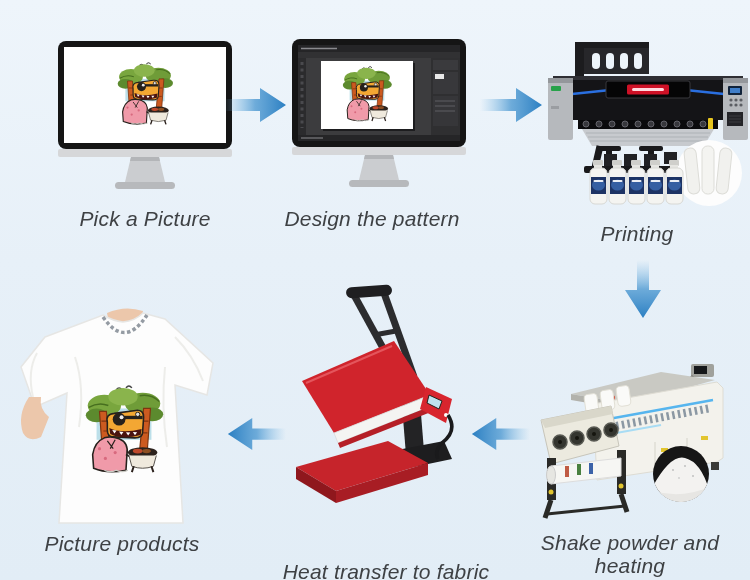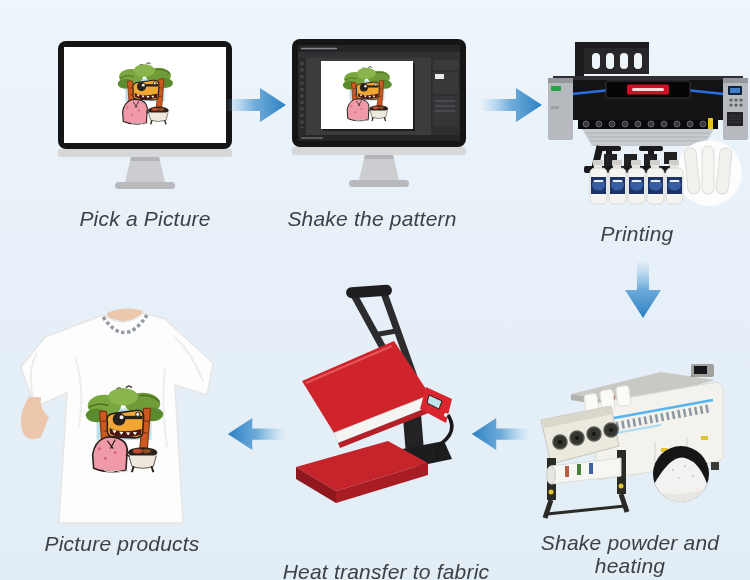--- a/index.html
+++ b/index.html
@@ -115,21 +115,21 @@
       <rect x="30" y="23" width="92" height="68" fill="#ffffff"></rect>
       <use href="#cartoon-art" x="45" y="24" width="62" height="66"></use>
       <rect x="7" y="97" width="162" height="6" fill="#252527"></rect>
       <path d="M10 100 h22" stroke="#6a6a6e" stroke-width="1.5"></path>
       <rect x="1" y="109" width="174" height="8" rx="2" fill="#d6d7d9"></rect>
       <path d="M74 117 L102 117 L108 142 L68 142 Z" fill="#cbcdd0"></path>
       <path d="M74 117 L102 117 L103 121 L73 121 Z" fill="#b3b5b8"></path>
       <rect x="58" y="142" width="60" height="7" rx="3.5" fill="#b7b9bc"></rect>
     </svg>
   </div>
-  <div class="label" style="left:272px;top:207px;width:200px">Shake the pattern</div>
+  <div class="label" style="left:272px;top:207px;width:200px">Design the pattern</div>
 
   <div class="abs" style="left:480px;top:85px;width:64px;height:40px">
     <svg viewBox="0 0 64 40" width="64" height="40">
       <path d="M0 14 L36 14 L36 3 L62 20 L36 37 L36 26 L0 26 Z" fill="url(#g-right)"></path>
     </svg>
   </div>
 
   <div class="abs" style="left:548px;top:36px;width:200px;height:170px">
     <svg viewBox="0 0 200 170" width="200" height="170">
 

